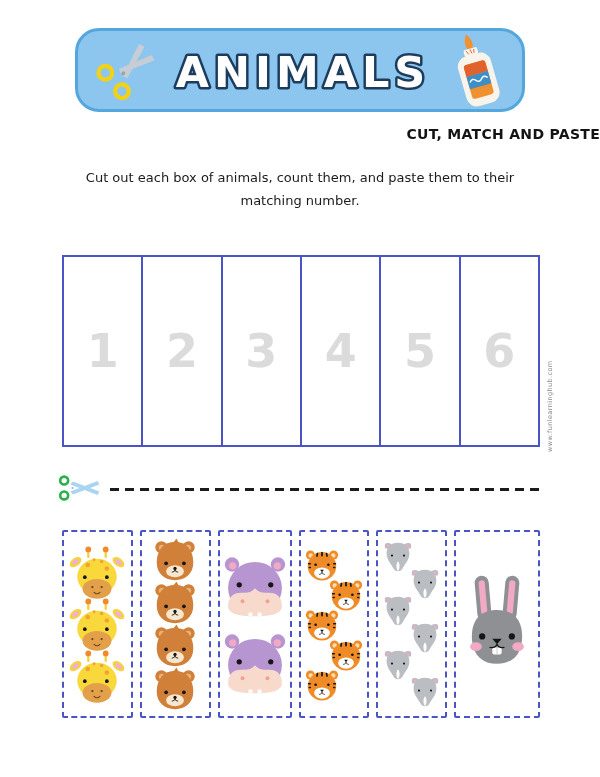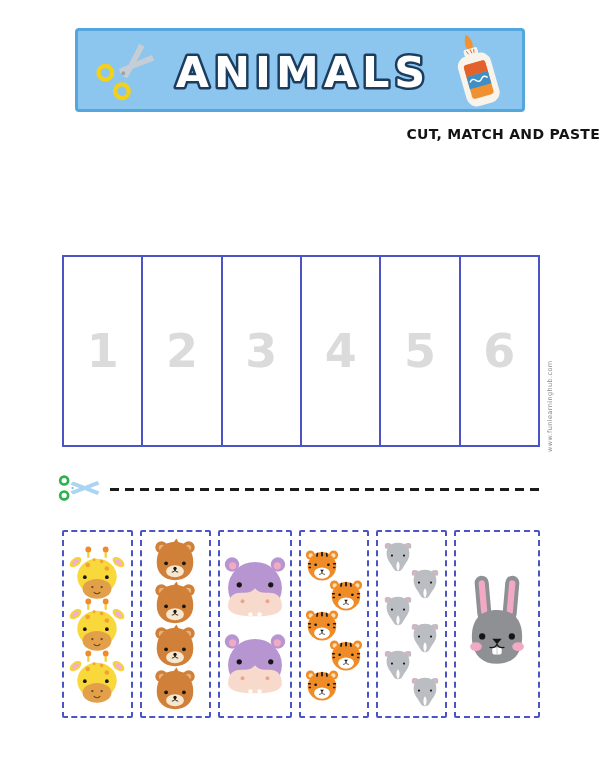--- a/index.html
+++ b/index.html
@@ -3,21 +3,21 @@
 <meta charset="utf-8">
 <style>
   html,body { margin:0; padding:0; background:#fff; }
   .page {
     position:relative; width:600px; height:777px; background:#ffffff;
     font-family:"DejaVu Sans", "Liberation Sans", sans-serif; overflow:hidden;
   }
   
   .banner {
     position:absolute; left:75px; top:28px; width:450px; height:84px;
-    background:#8CC6EE; border:3px solid #54A7DC; border-radius:4px;
+    background:#8CC6EE; border:3px solid #54A7DC; border-radius:24px;
     display:flex; align-items:center; justify-content:space-between;
     padding:0 18px; box-sizing:border-box;
   }
   .banner-icon-scissors svg { width:62px; height:62px; display:block; }
   .banner-icon-glue svg { width:56px; height:76px; display:block; }
   .title-svg { width:288px; height:60px; }
   .title-svg text {
     font-family:"DejaVu Sans", sans-serif; font-weight:bold; font-size:43px;
     letter-spacing:5px; fill:#ffffff; stroke:#1C3C5E; stroke-width:5px;
     paint-order:stroke; stroke-linejoin:round;
@@ -111,20 +111,21 @@
           <path d="M26,57 q0,-5 5,-5 h28 q5,0 5,5 v15 h-38 Z" fill="#E2622E"></path>
           <rect x="26" y="72" width="38" height="22" fill="#3E8EC7"></rect>
           <path d="M30,82 q5,-6 10,0 t10,0 t10,0" stroke="#ffffff" stroke-width="2.5" fill="none" stroke-linecap="round"></path>
         </g>
       </svg>
     </span>
   </div>
 
   <div class="subtitle">CUT, MATCH AND PASTE</div>
 
+  <div class="instructions">Cut out each box of animals, count them, and paste them to their matching number.</div>
 
   <div class="number-grid">
     <div class="number-cell">
         <span>1</span>
       </div>
     <div class="number-cell">
         <span>2</span>
       </div>
     <div class="number-cell">
         <span>3</span>

